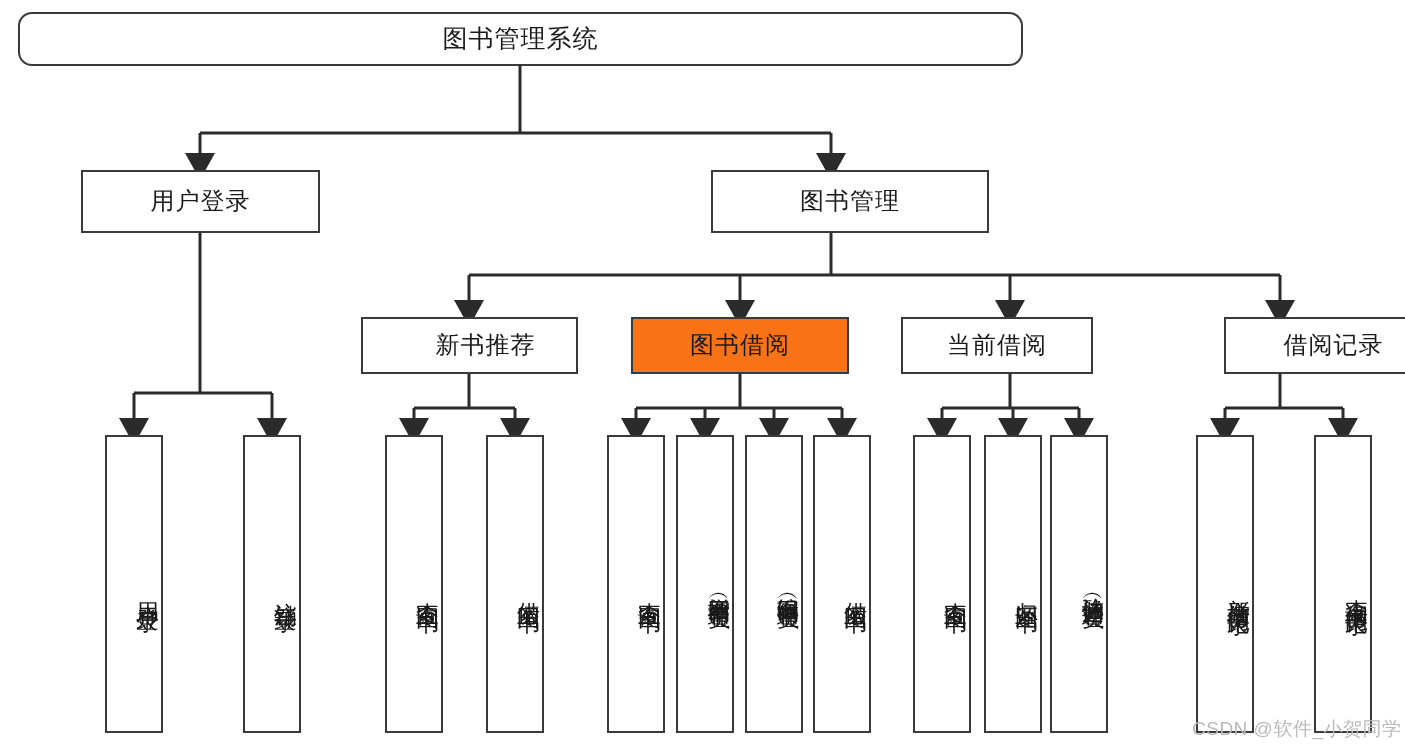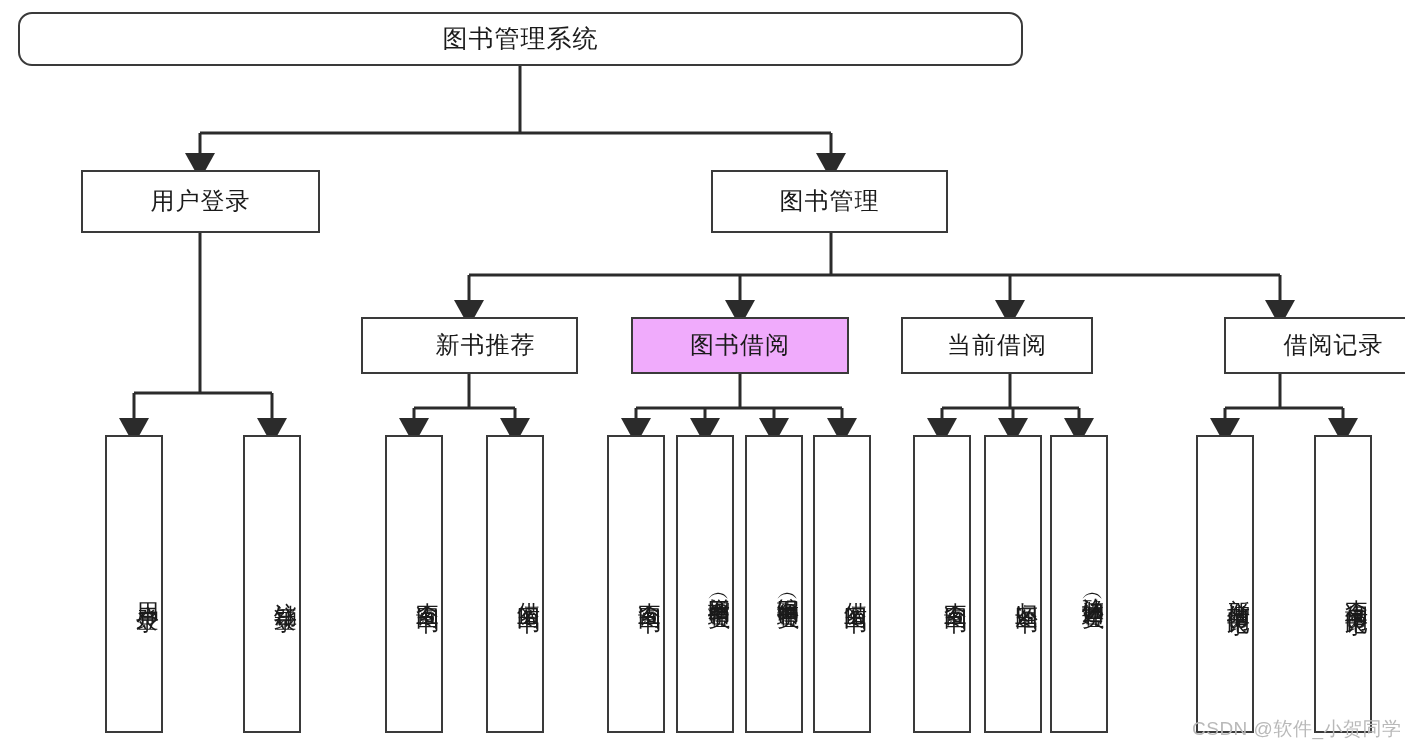--- a/index.html
+++ b/index.html
@@ -119,24 +119,24 @@
       <path d="M1280,374 L1280,408"></path>
       <path d="M1225,408 L1343,408"></path>
       <path d="M1225,408 L1225,421" marker-end="url(#arrow)"></path>
       <path d="M1343,408 L1343,421" marker-end="url(#arrow)"></path>
     </g>
   </svg>
 
   <div class="node horiz root" id="node-root" style="left: 18px; top: 12px; width: 1005px; height: 54px; border-color: rgb(58, 58, 58); background: rgb(255, 255, 255); color: rgb(26, 26, 26);">图书管理系统</div>
 
   <div class="node horiz" id="node-l2-0" style="left: 81px; top: 170px; width: 239px; height: 63px; border-color: rgb(58, 58, 58); background: rgb(255, 255, 255); color: rgb(26, 26, 26);">用户登录</div>
-  <div class="node horiz" id="node-l2-1" style="left: 711px; top: 170px; width: 237px; height: 63px; border-color: rgb(58, 58, 58); background: rgb(255, 255, 255); color: rgb(26, 26, 26);">图书管理</div>
+  <div class="node horiz" id="node-l2-1" style="left: 711px; top: 170px; width: 278px; height: 63px; border-color: rgb(58, 58, 58); background: rgb(255, 255, 255); color: rgb(26, 26, 26);">图书管理</div>
 
   <div class="node horiz" id="node-l3-0" style="left: 361px; top: 317px; width: 217px; height: 57px; border-color: rgb(58, 58, 58); background: rgb(255, 255, 255); color: rgb(26, 26, 26); padding-left: 32px;">新书推荐</div>
-  <div class="node horiz" id="node-l3-1" style="left: 631px; top: 317px; width: 218px; height: 57px; border-color: rgb(58, 58, 58); background: #f0abfc; color: rgb(26, 26, 26);">图书借阅</div>
+  <div class="node horiz" id="node-l3-1" style="left: 631px; top: 317px; width: 218px; height: 57px; border-color: rgb(58, 58, 58); background: #f97316; color: rgb(26, 26, 26);">图书借阅</div>
   <div class="node horiz" id="node-l3-2" style="left: 901px; top: 317px; width: 192px; height: 57px; border-color: rgb(58, 58, 58); background: rgb(255, 255, 255); color: rgb(26, 26, 26);">当前借阅</div>
   <div class="node horiz" id="node-l3-3" style="left: 1224px; top: 317px; width: 219px; height: 57px; border-color: rgb(58, 58, 58); background: rgb(255, 255, 255); color: rgb(26, 26, 26);">借阅记录</div>
 
   <div class="node vert" id="leaf-0" style="left: 105px; top: 435px; width: 58px; height: 298px; border-color: rgb(58, 58, 58); background: rgb(255, 255, 255); color: rgb(26, 26, 26);">用户登录</div>
   <div class="node vert" id="leaf-1" style="left: 243px; top: 435px; width: 58px; height: 298px; border-color: rgb(58, 58, 58); background: rgb(255, 255, 255); color: rgb(26, 26, 26);">注销登录</div>
   <div class="node vert" id="leaf-2" style="left: 385px; top: 435px; width: 58px; height: 298px; border-color: rgb(58, 58, 58); background: rgb(255, 255, 255); color: rgb(26, 26, 26);">查询图书</div>
   <div class="node vert" id="leaf-3" style="left: 486px; top: 435px; width: 58px; height: 298px; border-color: rgb(58, 58, 58); background: rgb(255, 255, 255); color: rgb(26, 26, 26);">借阅图书</div>
   <div class="node vert" id="leaf-4" style="left: 607px; top: 435px; width: 58px; height: 298px; border-color: rgb(58, 58, 58); background: rgb(255, 255, 255); color: rgb(26, 26, 26);">查询图书</div>
   <div class="node vert tall" id="leaf-5" style="left: 676px; top: 435px; width: 58px; height: 298px; border-color: rgb(58, 58, 58); background: rgb(255, 255, 255); color: rgb(26, 26, 26);">新增图书（管理员）</div>
   <div class="node vert tall" id="leaf-6" style="left: 745px; top: 435px; width: 58px; height: 298px; border-color: rgb(58, 58, 58); background: rgb(255, 255, 255); color: rgb(26, 26, 26);">编辑图书（管理员）</div>

